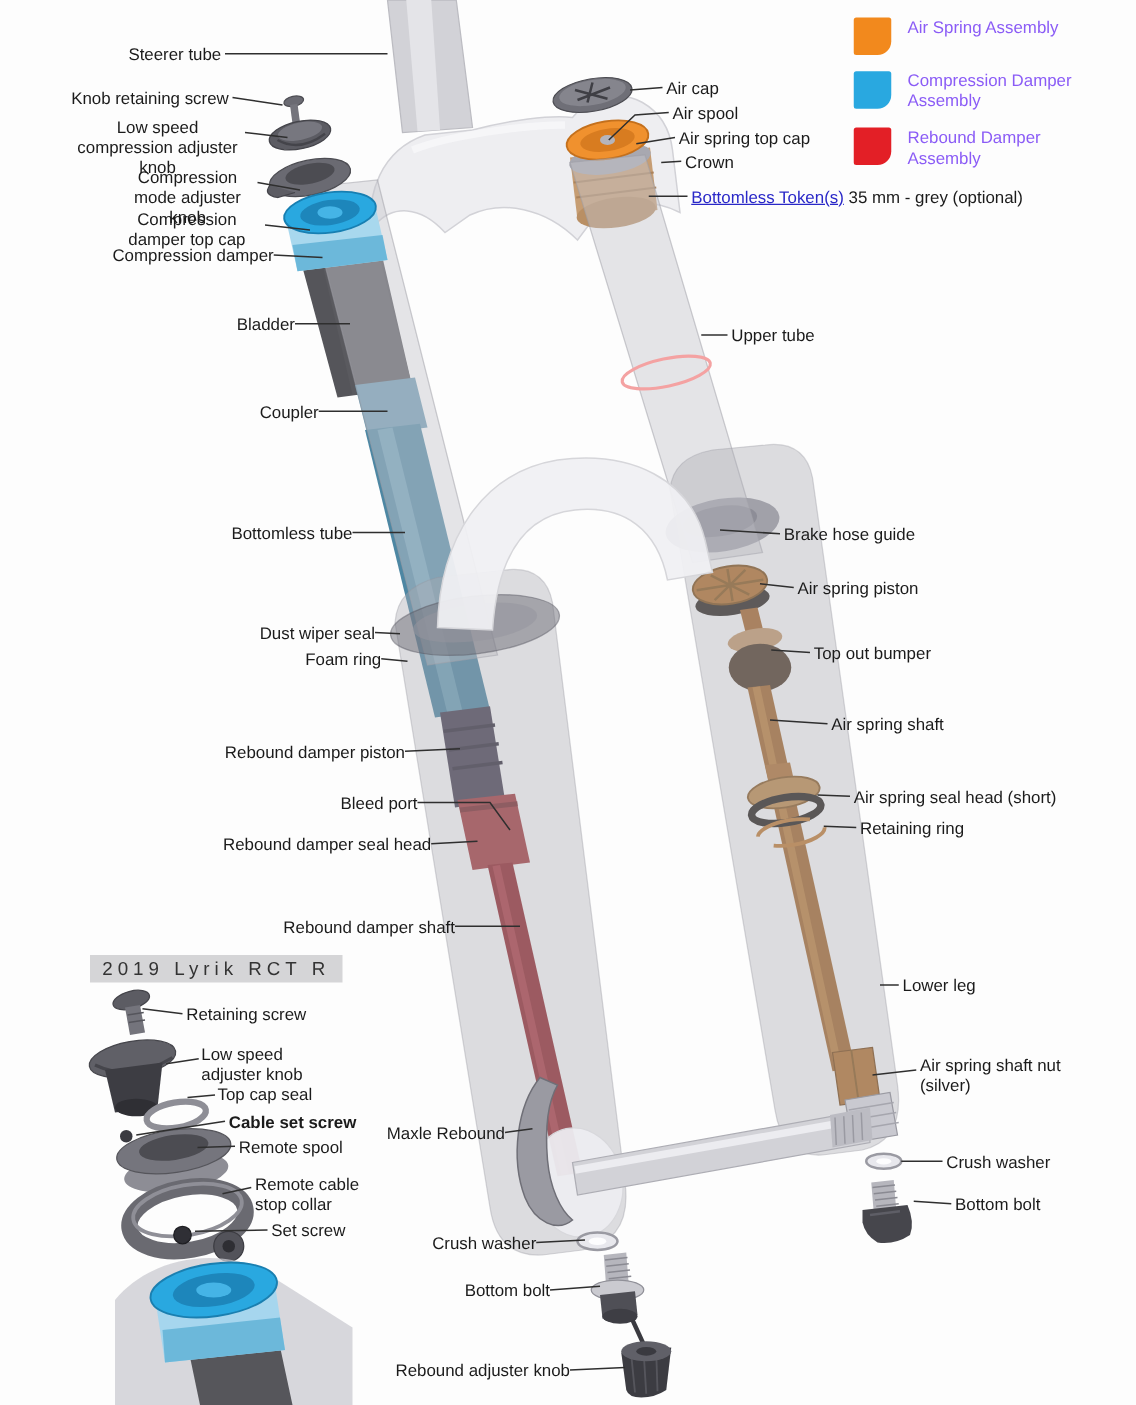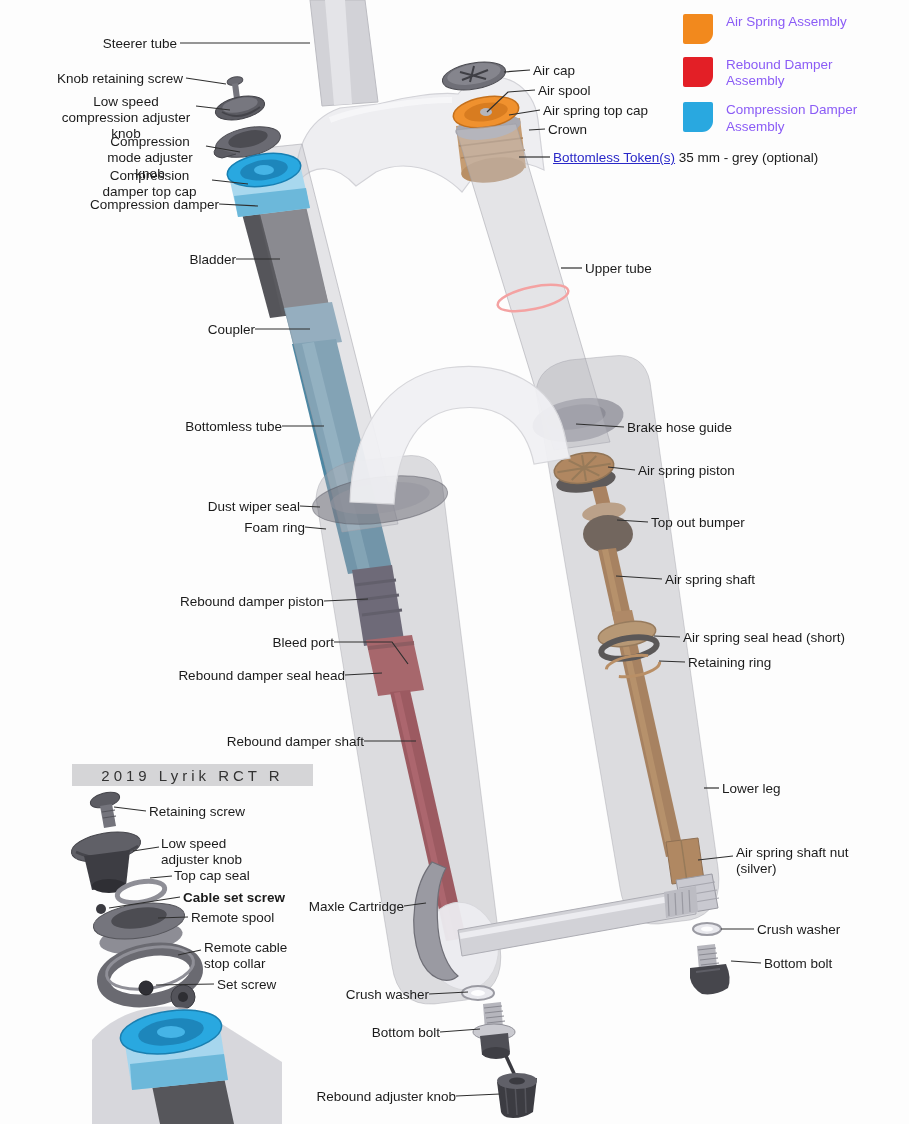--- a/index.html
+++ b/index.html
@@ -9,21 +9,21 @@
   .lbl{position:absolute;font-size:13.5px;line-height:1.18;color:#1b1b1b;white-space:nowrap;}
   .lbl.r{text-align:center;}
   .lbl.wrap{white-space:normal;}
   .link{color:#2a28c8;text-decoration:underline;cursor:pointer;}
   
   #legend{position:absolute;left:683px;top:14px;}
   .legend-item{display:flex;align-items:flex-start;margin-bottom:13px;}
   .swatch{width:30px;height:30px;border-radius:2px 2px 11px 2px;flex:0 0 30px;}
   .legend-label{margin-left:13px;font-size:13.5px;line-height:1.2;color:#8b5cf6;width:138px;}
   
-  #inset-title{position:absolute;left:72px;top:764px;width:241px;height:22px;background:#d5d5d7;
+  #inset-title{position:absolute;left:72px;top:764px;width:202px;height:22px;background:#d5d5d7;
       display:flex;align-items:center;justify-content:center;font-size:15px;letter-spacing:4px;
       color:#333;white-space:nowrap;}
 </style>
 </head>
 <body>
 
 <div id="page">
 
 <svg width="909" height="1124" viewBox="0 0 909 1124">
 
@@ -274,45 +274,45 @@
     <line x1="214" y1="984" x2="156" y2="985"></line>
   </g>
 </svg>
 
 <div id="legend">
   <div class="legend-item">
     <div class="swatch" style="background-color: rgb(242, 137, 29);"></div>
     <div class="legend-label">Air Spring Assembly</div>
   </div>
   <div class="legend-item">
+    <div class="swatch" style="background-color: rgb(41, 168, 224);"></div>
+    <div class="legend-label">Compression Damper Assembly</div>
+  </div>
+  <div class="legend-item">
     <div class="swatch" style="background-color: rgb(227, 31, 38);"></div>
     <div class="legend-label">Rebound Damper Assembly</div>
-  </div>
-  <div class="legend-item">
-    <div class="swatch" style="background-color: rgb(41, 168, 224);"></div>
-    <div class="legend-label">Compression Damper Assembly</div>
   </div>
 </div>
 
 <div class="lbl r" style="right:732px;top:36px;">Steerer tube</div>
 <div class="lbl r" style="right:726px;top:71px;">Knob retaining screw</div>
 <div class="lbl r wrap" style="right:713px;top:94px;width:140px;">Low speed compression adjuster knob</div>
 <div class="lbl r wrap" style="right:703px;top:134px;width:112px;">Compression mode adjuster knob</div>
 <div class="lbl r wrap" style="right:697px;top:168px;width:125px;">Compression damper top cap</div>
 <div class="lbl r" style="right:690px;top:197px;">Compression damper</div>
 <div class="lbl r" style="right:673px;top:252px;">Bladder</div>
 <div class="lbl r" style="right:654px;top:322px;">Coupler</div>
 <div class="lbl r" style="right:627px;top:419px;">Bottomless tube</div>
 <div class="lbl r" style="right:609px;top:499px;">Dust wiper seal</div>
 <div class="lbl r" style="right:604px;top:520px;">Foam ring</div>
 <div class="lbl r" style="right:585px;top:594px;">Rebound damper piston</div>
 <div class="lbl r" style="right:575px;top:635px;">Bleed port</div>
 <div class="lbl r" style="right:564px;top:668px;">Rebound damper seal head</div>
 <div class="lbl r" style="right:545px;top:734px;">Rebound damper shaft</div>
-<div class="lbl r" style="right:505px;top:899px;">Maxle Cartridge</div>
+<div class="lbl r" style="right:505px;top:899px;">Maxle Rebound</div>
 <div class="lbl r" style="right:480px;top:987px;">Crush washer</div>
 <div class="lbl r" style="right:469px;top:1025px;">Bottom bolt</div>
 <div class="lbl r" style="right:453px;top:1089px;">Rebound adjuster knob</div>
 
 <div class="lbl" style="left:533px;top:63px;">Air cap</div>
 <div class="lbl" style="left:538px;top:83px;">Air spool</div>
 <div class="lbl" style="left:543px;top:103px;">Air spring top cap</div>
 <div class="lbl" style="left:548px;top:122px;">Crown</div>
 <div class="lbl" style="left:553px;top:150px;"><span class="link">Bottomless Token(s)</span><span> 35 mm - grey (optional)</span></div>
 <div class="lbl" style="left:585px;top:261px;">Upper tube</div>

